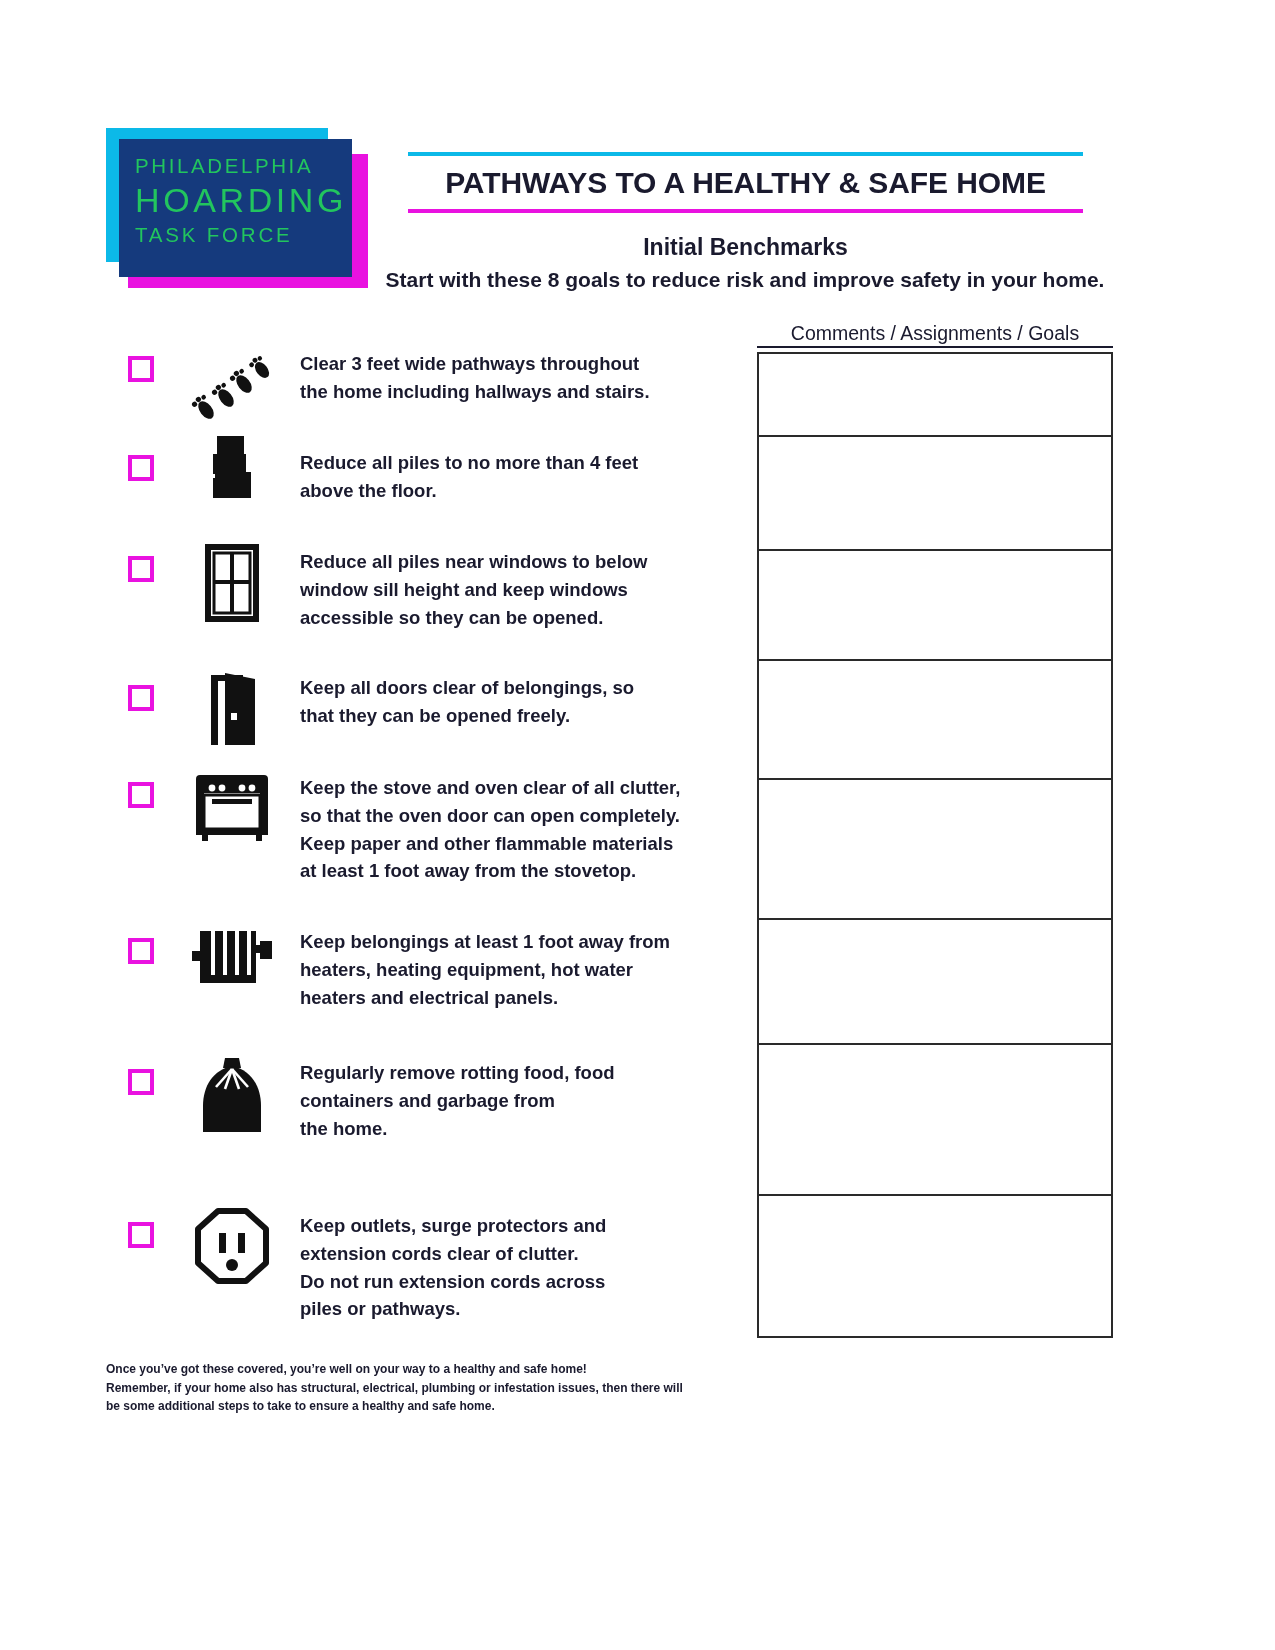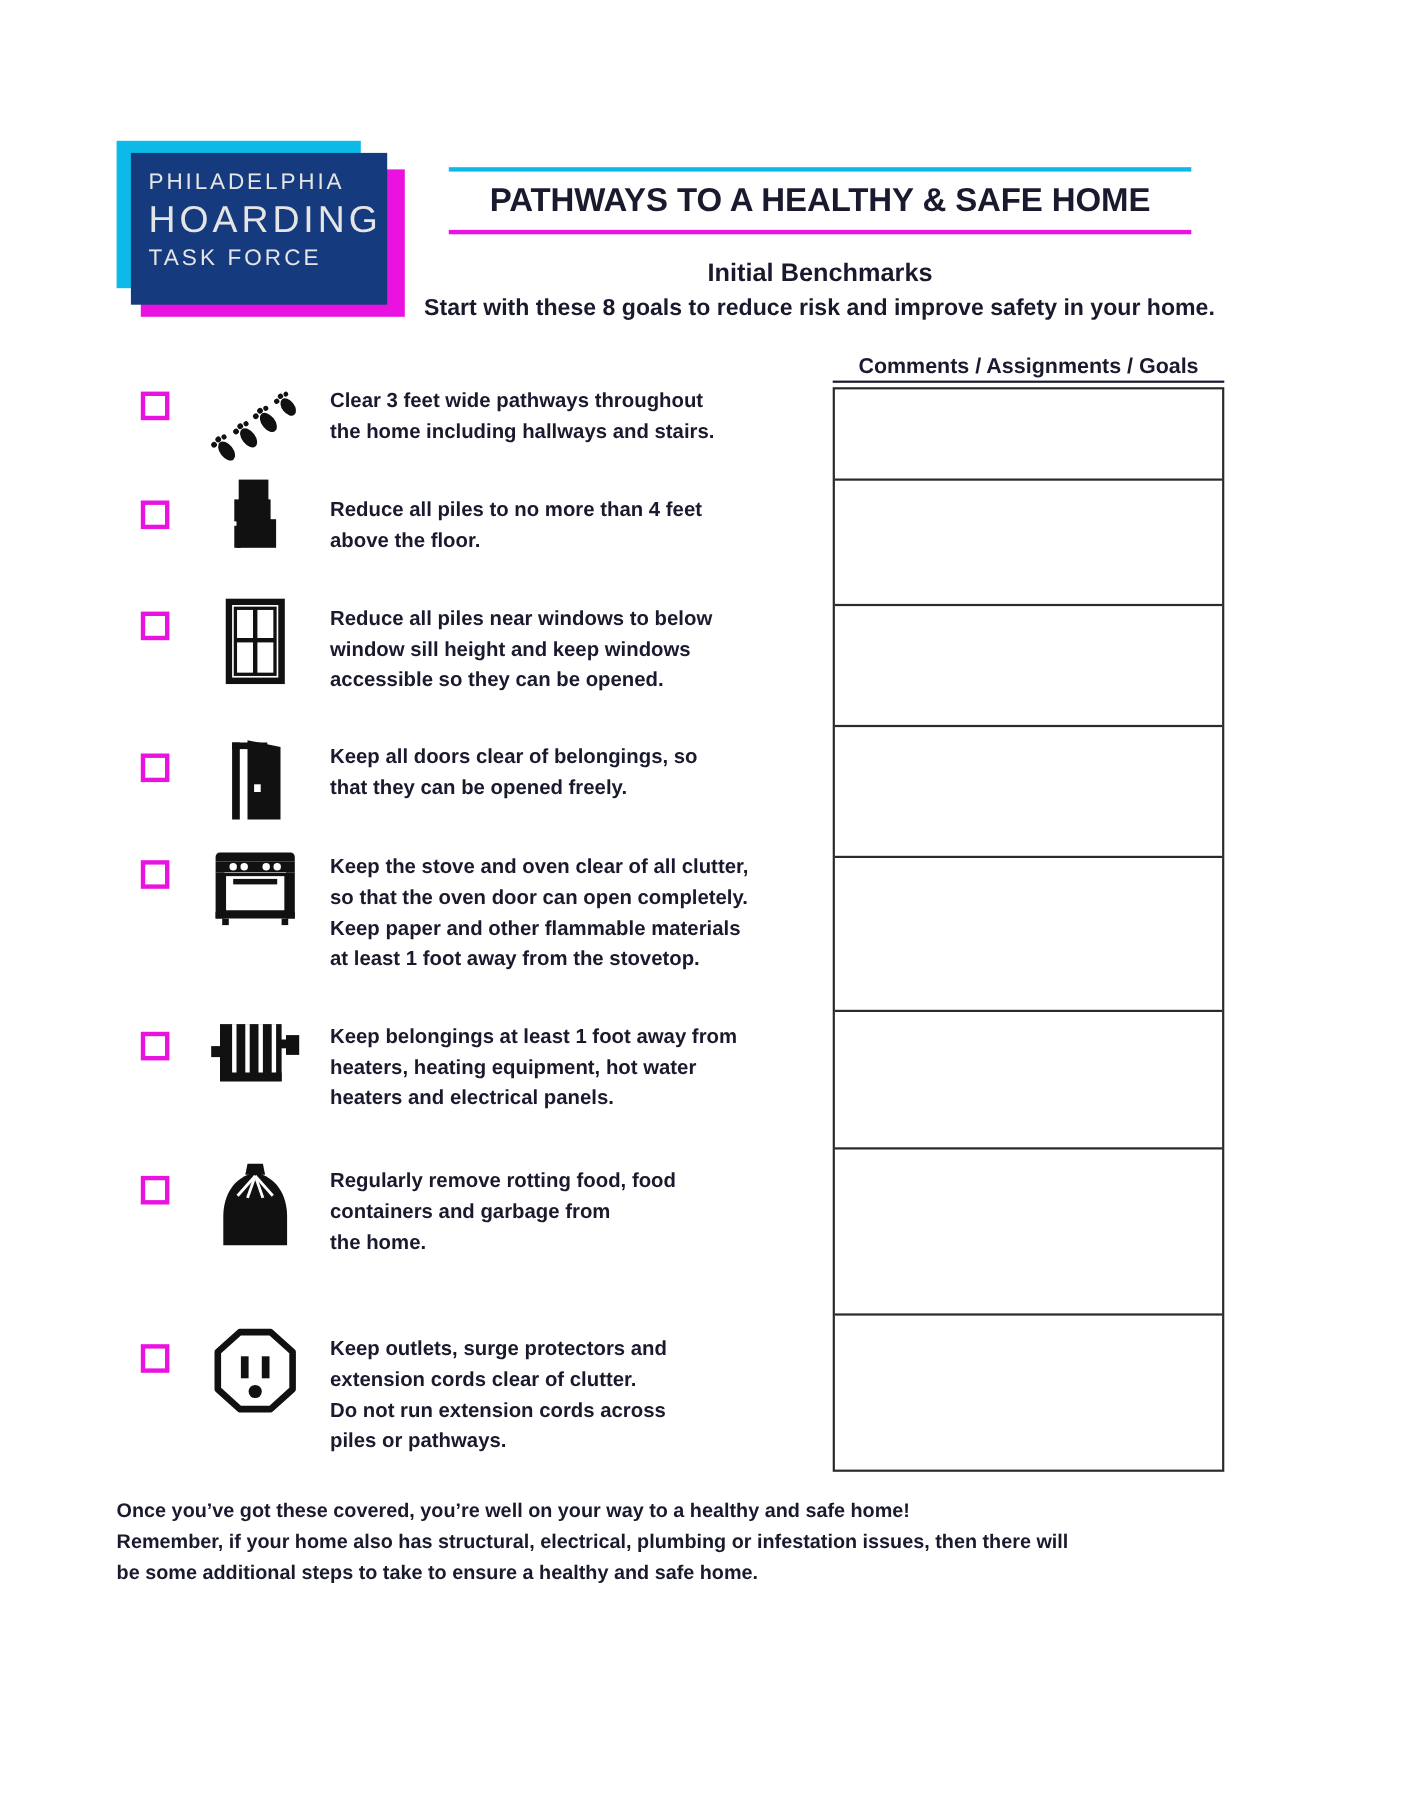--- a/index.html
+++ b/index.html
@@ -34,21 +34,21 @@
     position: absolute;
     left: 22px; top: 26px;
     width: 240px; height: 134px;
     background: #e912e0;
   }
   .logo-navy {
     position: absolute;
     left: 13px; top: 11px;
     width: 233px; height: 138px;
     background: #153a7d;
-    color: #e5e5e5;
+    color: #22c55e;
     box-sizing: border-box;
     padding: 14px 0 0 16px;
   }
   .logo-line1 {
     font-size: 20.5px;
     letter-spacing: 2.6px;
     font-weight: 400;
     line-height: 1.22;
     white-space: nowrap;
   }
@@ -145,21 +145,21 @@
     white-space: pre-line;
   }
 
   
   .ct-title {
     position: absolute;
     left: 757px; top: 322px;
     width: 356px;
     text-align: center;
     font-size: 19.5px;
-    font-weight: bold;
+    font-weight: normal;
     border-bottom: 2px solid #1a1a2e;
     padding-bottom: 1px;
   }
   .ct-box {
     position: absolute;
     left: 757px;
     top: 352px;
     width: 356px;
     border: 2px solid #2a2a2a;
     box-sizing: border-box;
@@ -169,21 +169,21 @@
     box-sizing: border-box;
   }
   .ct-row:last-child { border-bottom: none; }
 
   
   .footer {
     position: absolute;
     left: 106px;
     top: 1360px;
     width: 1010px;
-    font-size: 18px;
+    font-size: 12px;
     font-weight: bold;
     line-height: 1.55;
   }
   .footer p { margin: 0; white-space: pre-line; }
 </style>
 </head>
 <body>
 
 <div class="logo-wrap">
   <div class="logo-cyan"></div>

